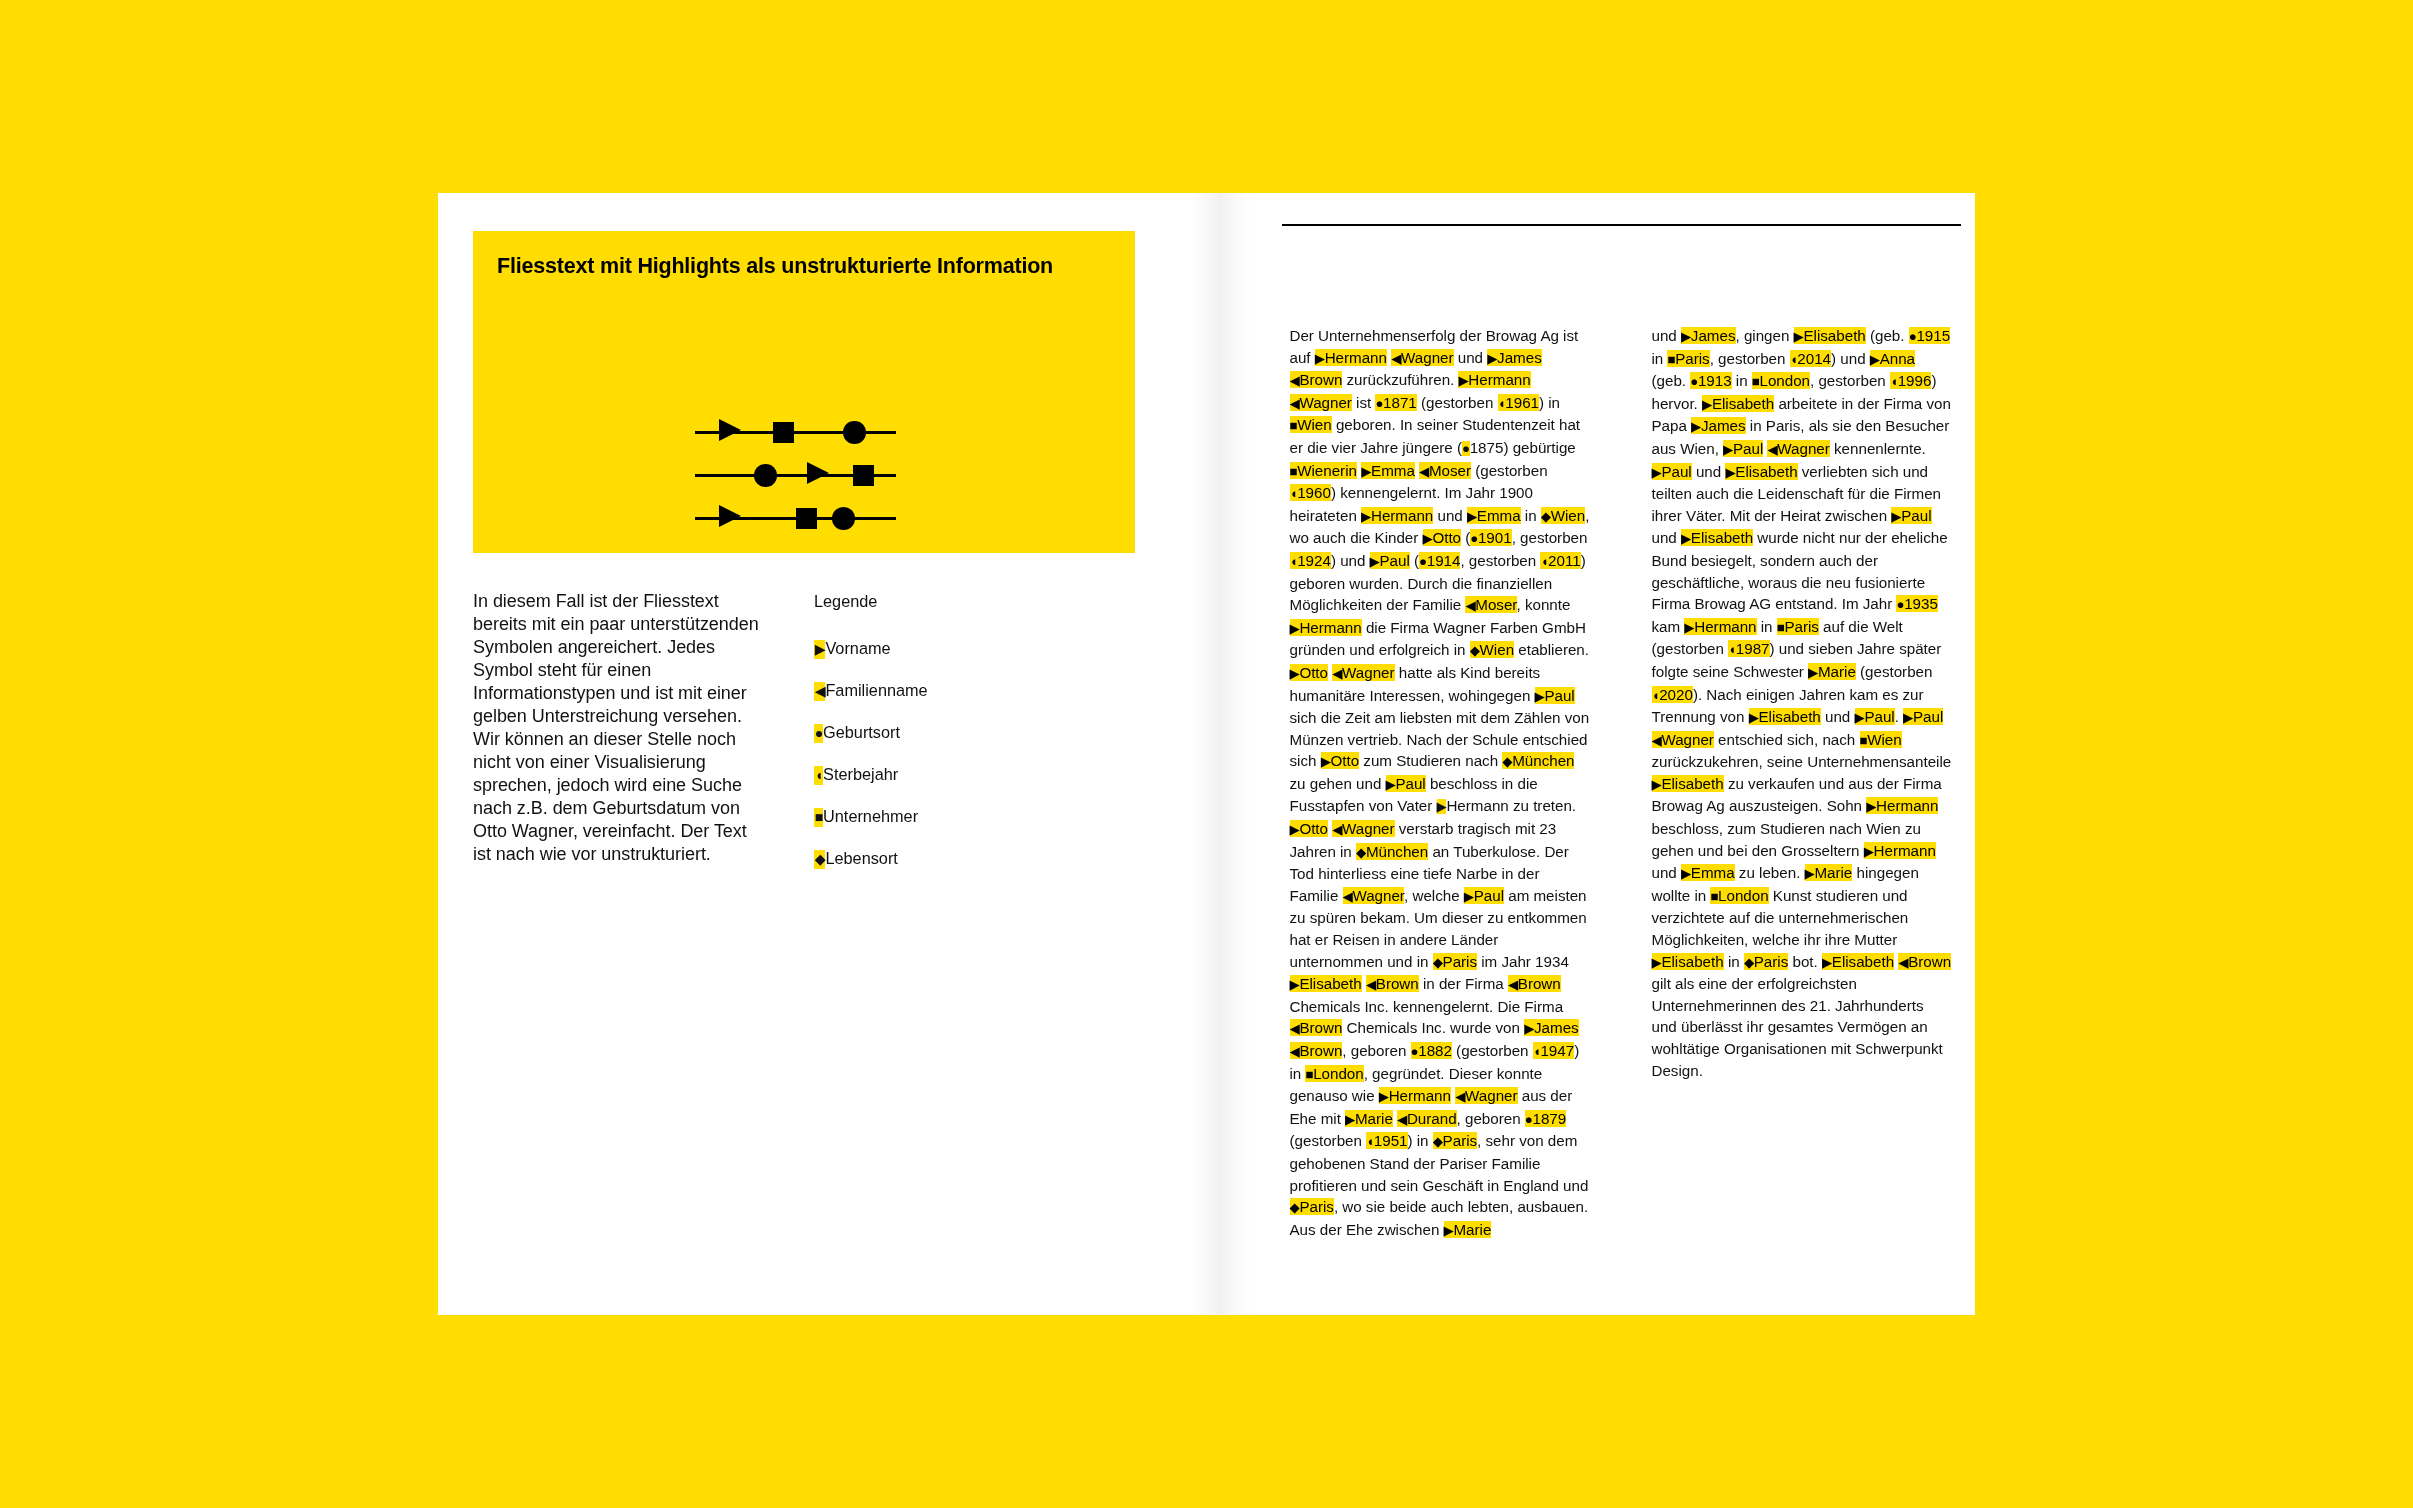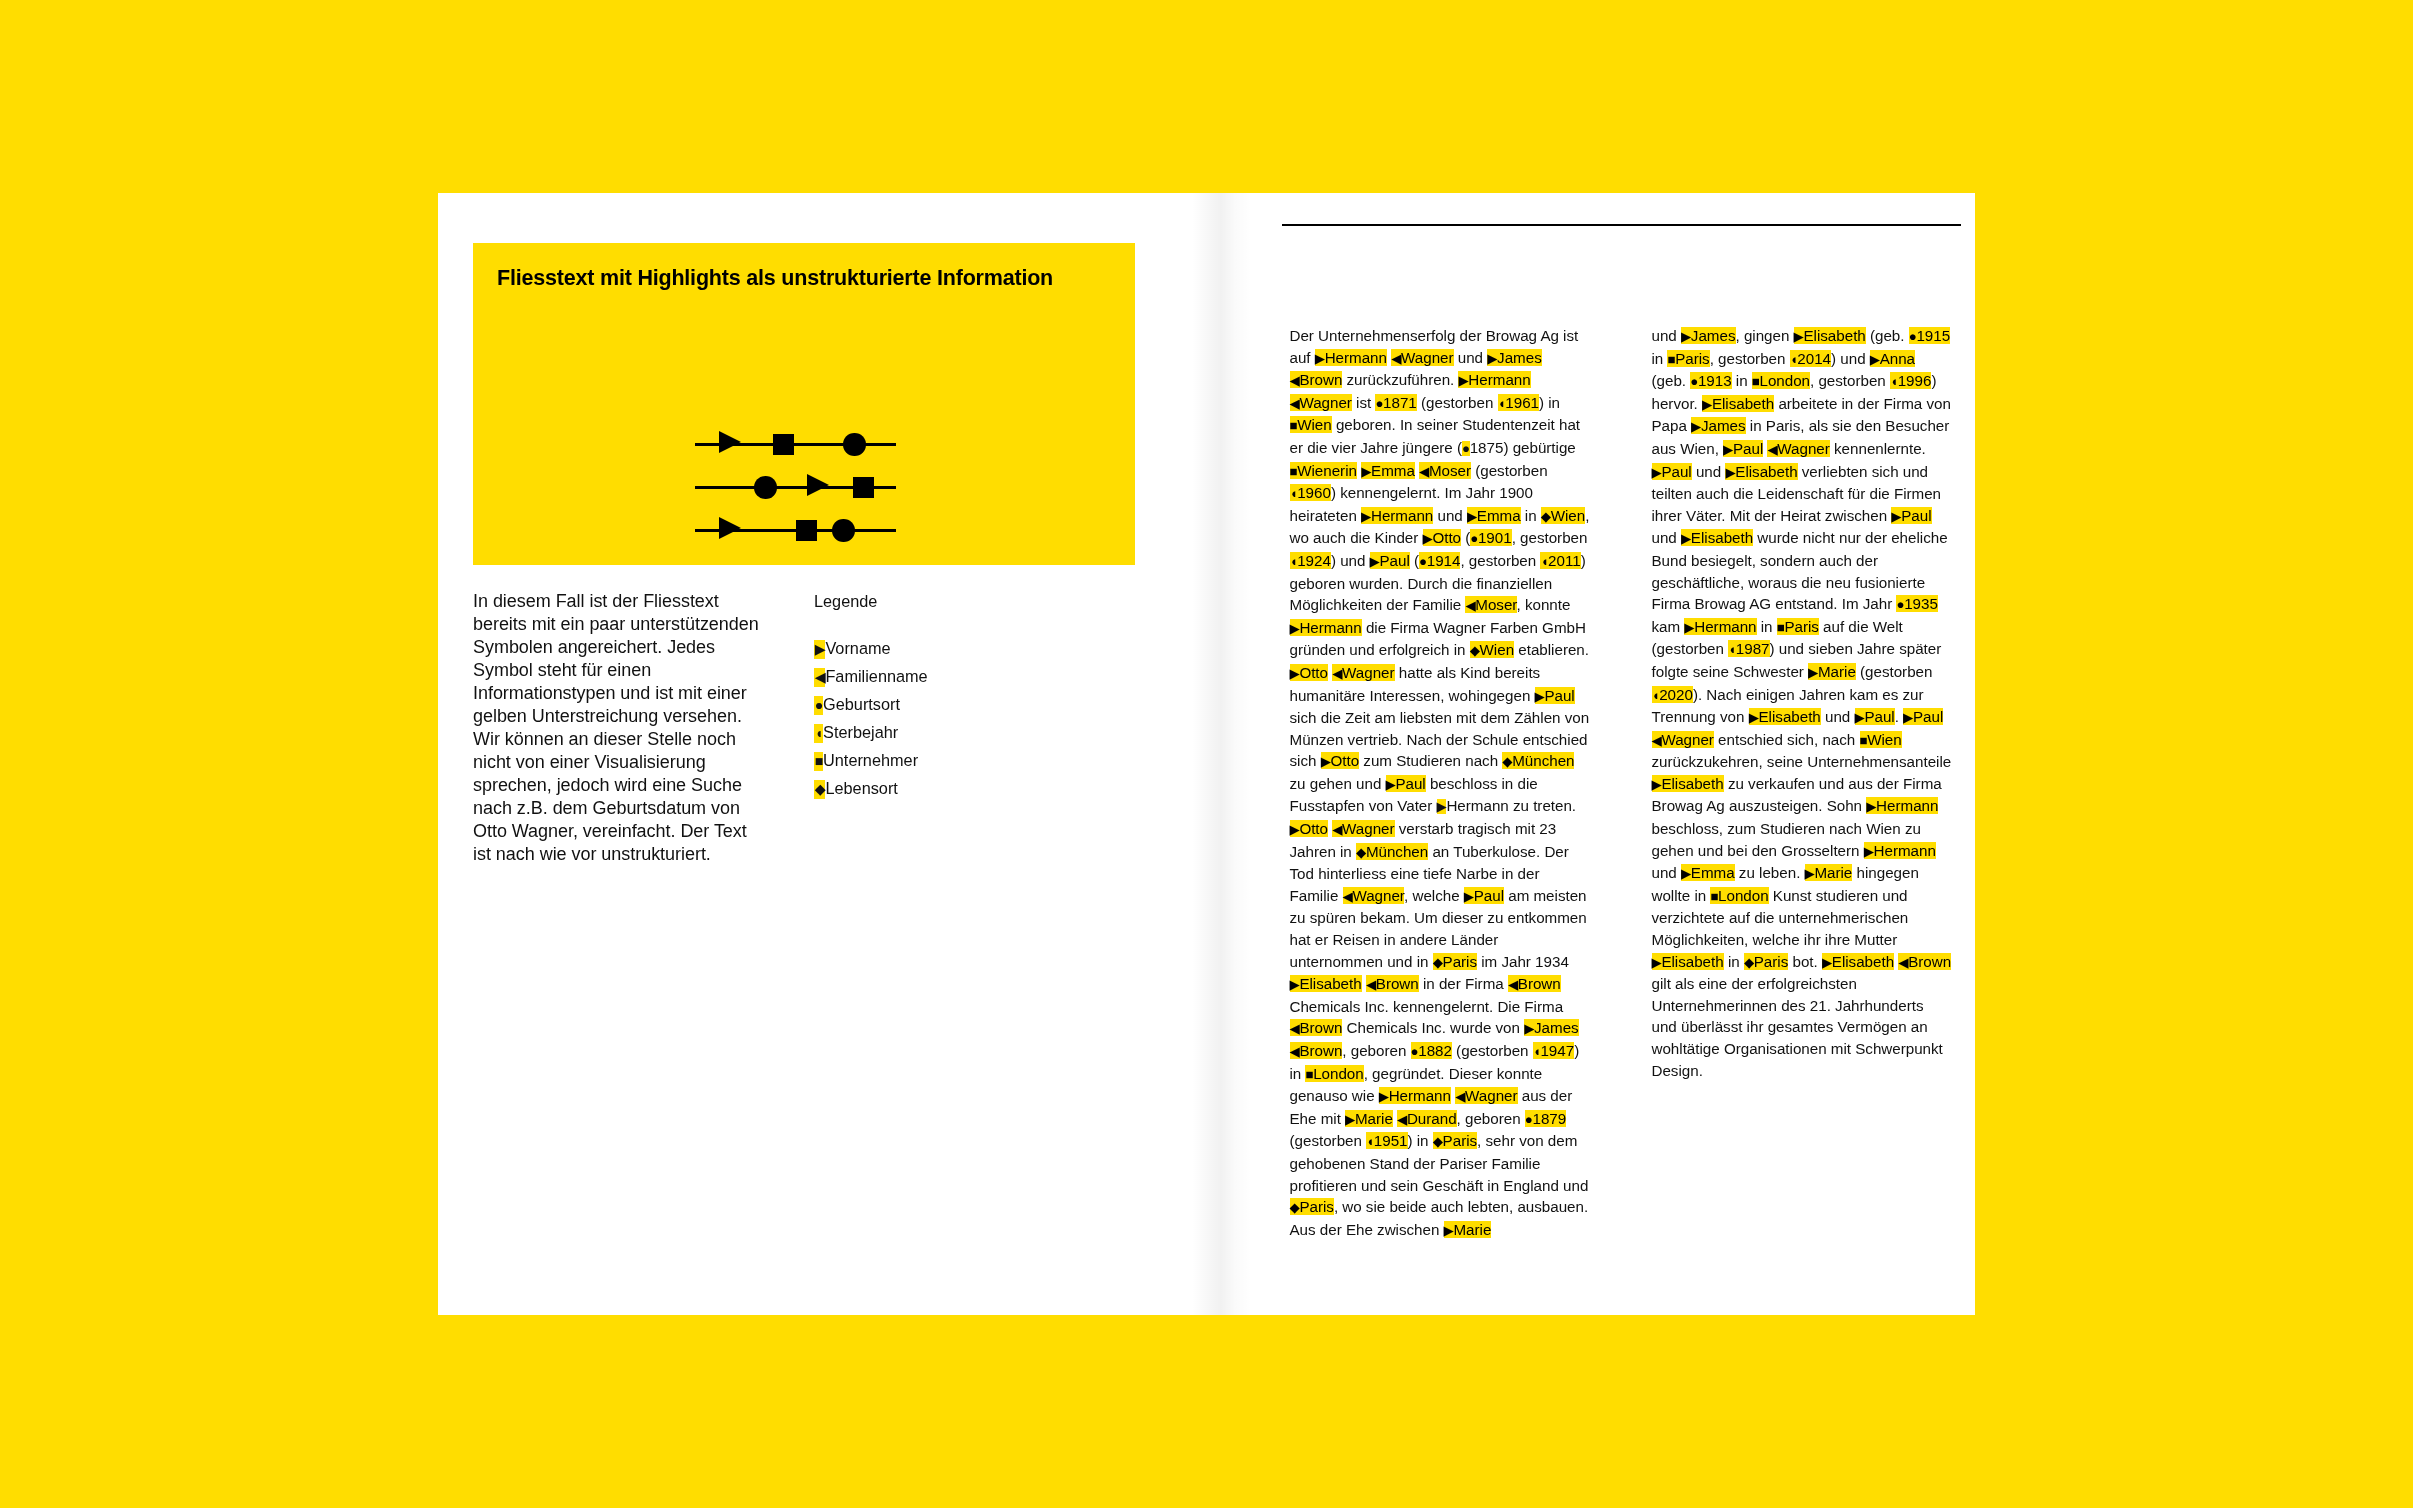--- a/index.html
+++ b/index.html
@@ -45,21 +45,21 @@
         rgba(0,0,0,0.055) 48%,
         rgba(0,0,0,0.018) 72%,
         rgba(0,0,0,0.00) 100%);
     pointer-events: none;
   }
 
   
   #yellow-panel {
     position: absolute;
     left: 35px;
-    top: 50px;
+    top: 38px;
     width: 662px;
     height: 322px;
     background: #FFDD00;
   }
   #panel-title {
     position: absolute;
     left: 24px;
     top: 22.6px;
     font-size: 21.5px;
     font-weight: 700;
@@ -128,21 +128,21 @@
     position: absolute;
     left: 376px;
     top: 397px;
     width: 226px;
     font-size: 16.3px;
     line-height: 23px;
     color: #111;
   }
   #legend-title { margin-bottom: 24px; }
   .legend-item { white-space: nowrap; }
-  .legend-item + .legend-item { margin-top: 4px; }
+  .legend-item + .legend-item { margin-top: 18px; }
   .lg-mark {
     background: #FFDD00;
     padding: 0.8px 0 1.5px 0.8px;
     font-size: 14.3px;
     letter-spacing: -0.4px;
   }
 
   
   #rule {
     position: absolute;

